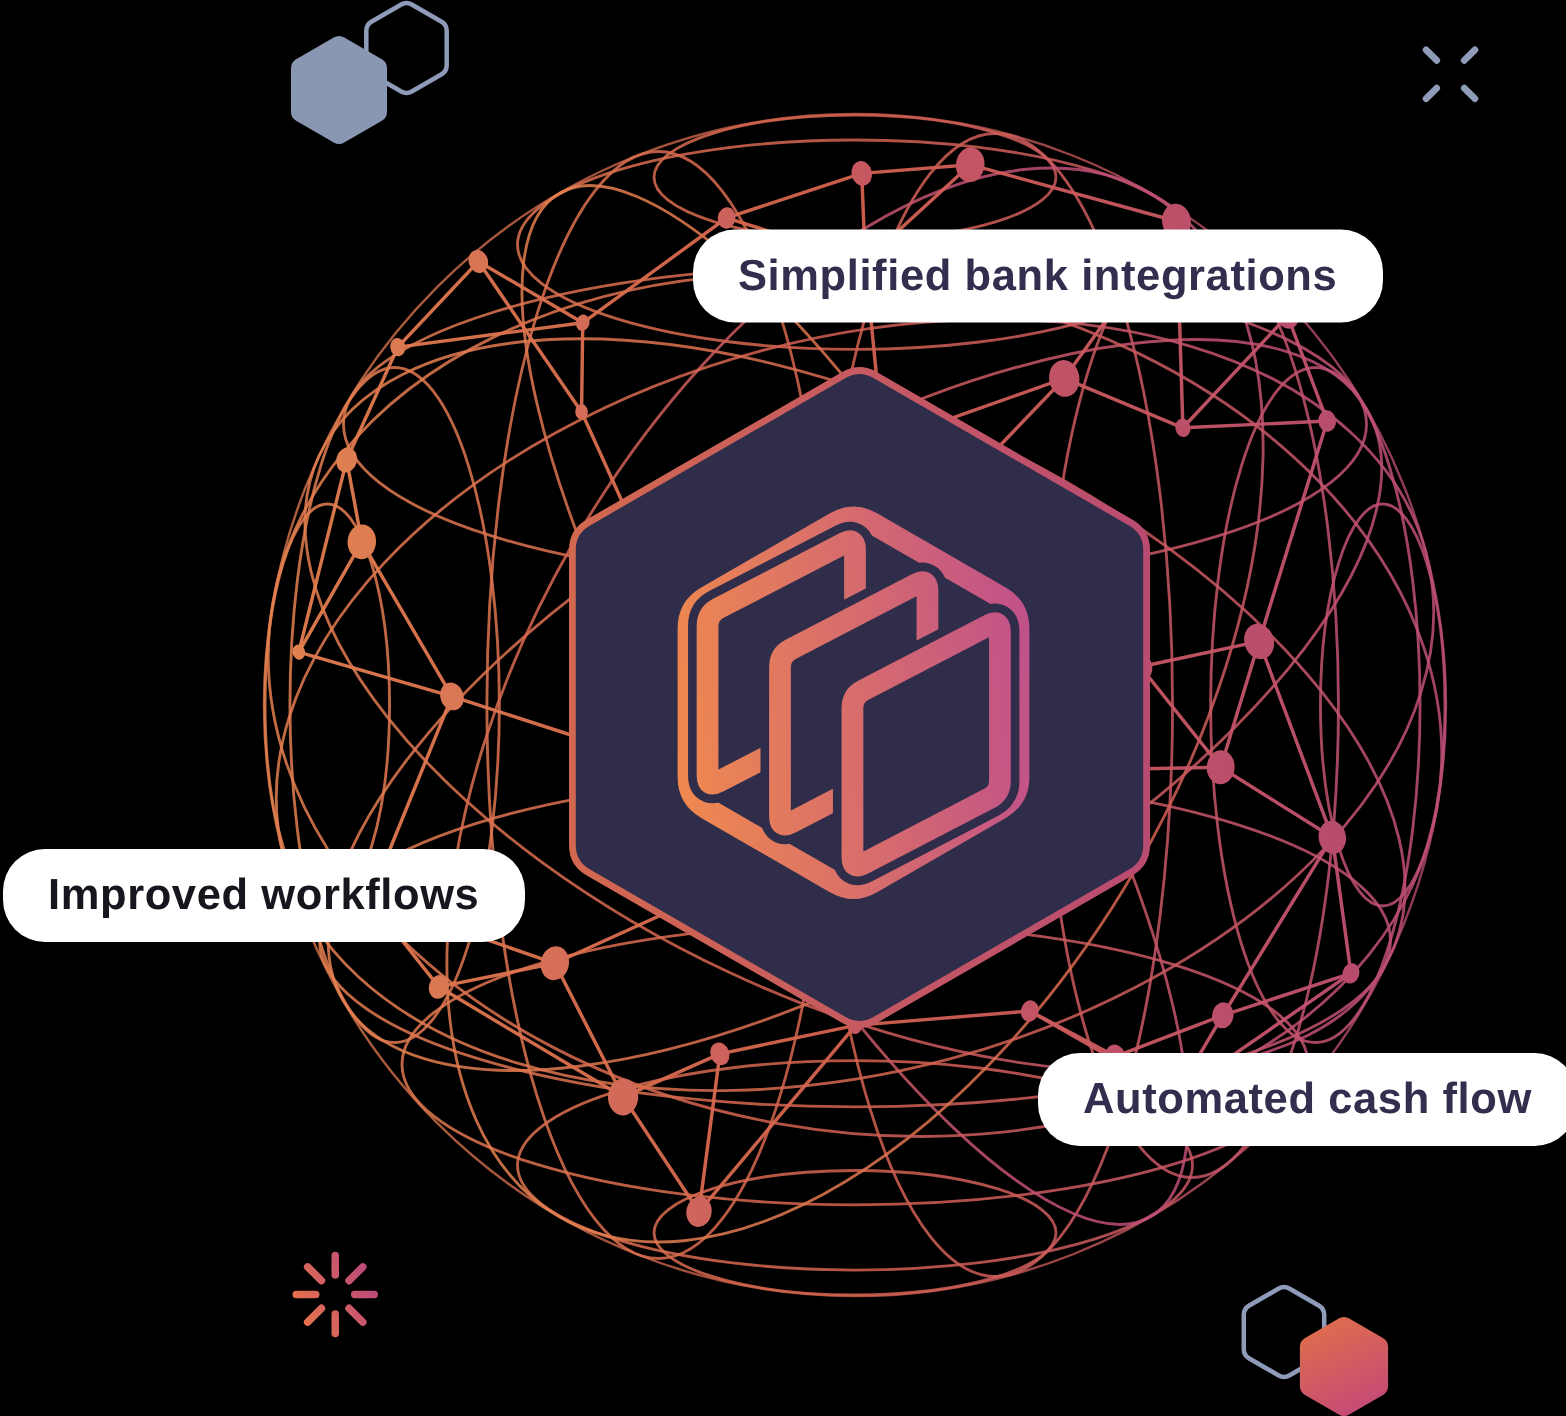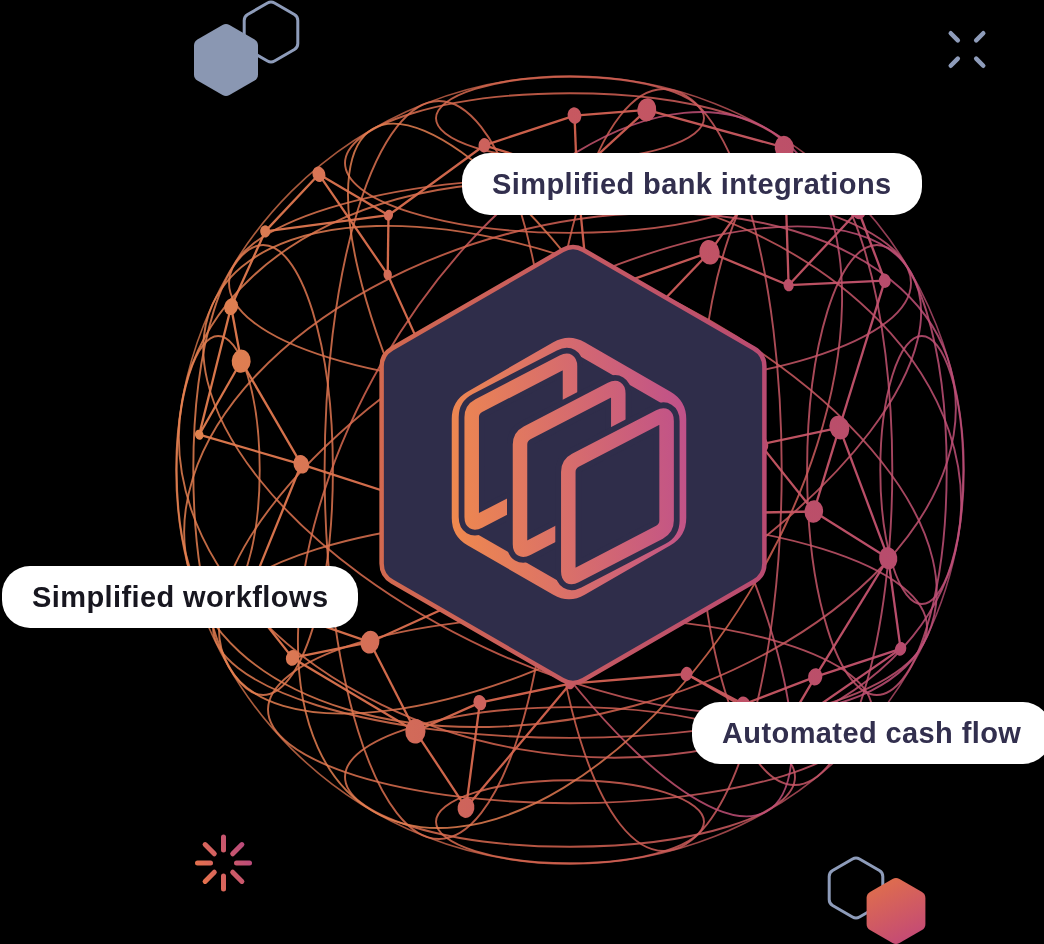--- a/index.html
+++ b/index.html
@@ -237,16 +237,16 @@
         <line x1="232.7" y1="853.8" x2="241.9" y2="844.6" stroke="url(#gSp)" stroke-width="5" stroke-linecap="round"></line>
       </g>
     <g id="decor-br">
         <path d="M852.5 859.0Q856.0 857.0 859.5 859.0L879.4 870.5Q882.8 872.5 882.8 876.5L882.8 899.5Q882.8 903.5 879.4 905.5L859.5 917.0Q856.0 919.0 852.5 917.0L832.6 905.5Q829.2 903.5 829.2 899.5L829.2 876.5Q829.2 872.5 832.6 870.5Z" fill="none" stroke="#8E9CBA" stroke-width="3"></path>
         <path d="M892.5 879.0Q896.0 877.0 899.5 879.0L922.0 892.0Q925.4 894.0 925.4 898.0L925.4 924.0Q925.4 928.0 922.0 930.0L899.5 943.0Q896.0 945.0 892.5 943.0L870.0 930.0Q866.6 928.0 866.6 924.0L866.6 898.0Q866.6 894.0 870.0 892.0Z" fill="url(#gBR)"></path>
       </g>
   </svg>
 
   <div class="pill pill-bank">Simplified bank integrations</div>
 
-  <div class="pill pill-auto">Simplified workflows</div>
+  <div class="pill pill-auto">Improved workflows</div>
 
   <div class="pill pill-cash">Automated cash flow</div>
 </div>
 
 </body></html>

